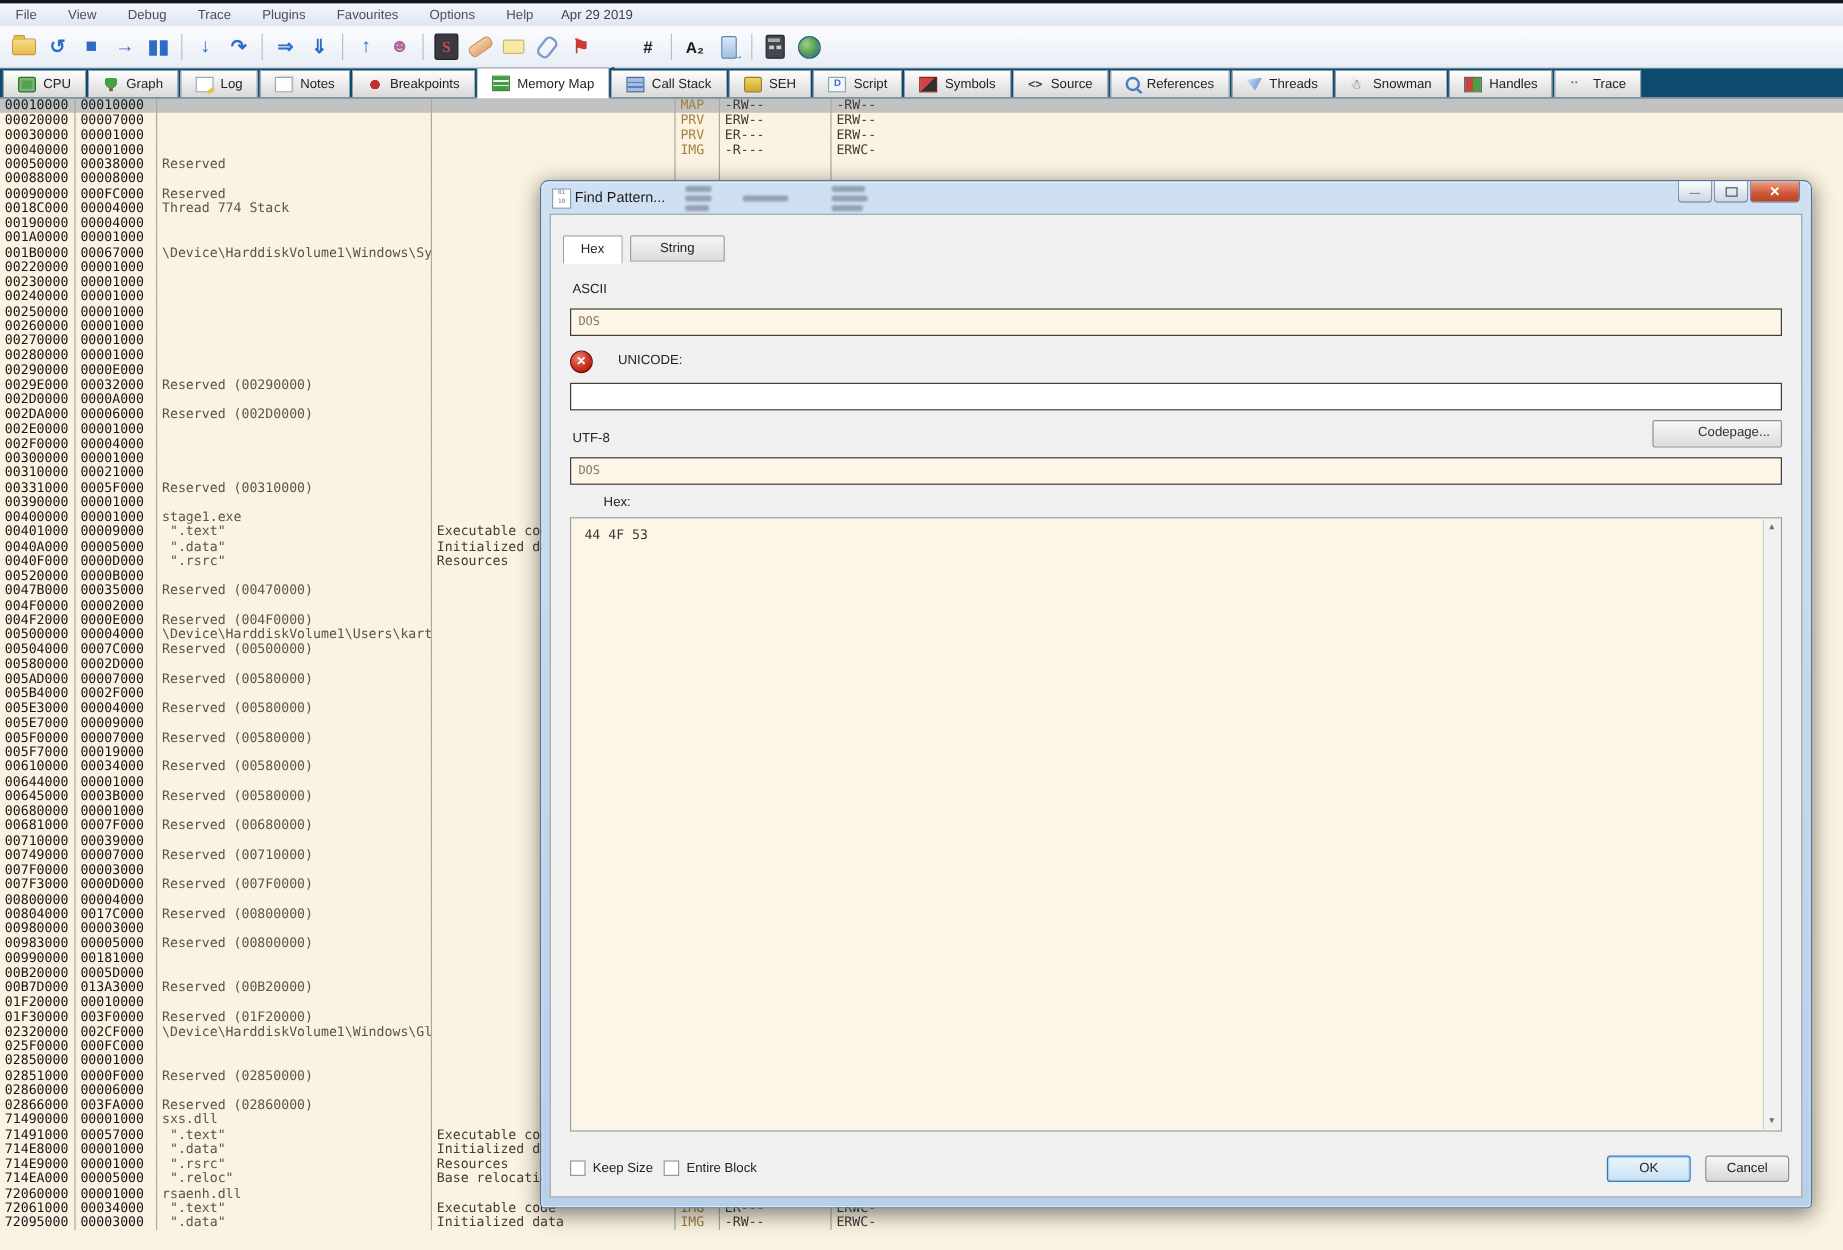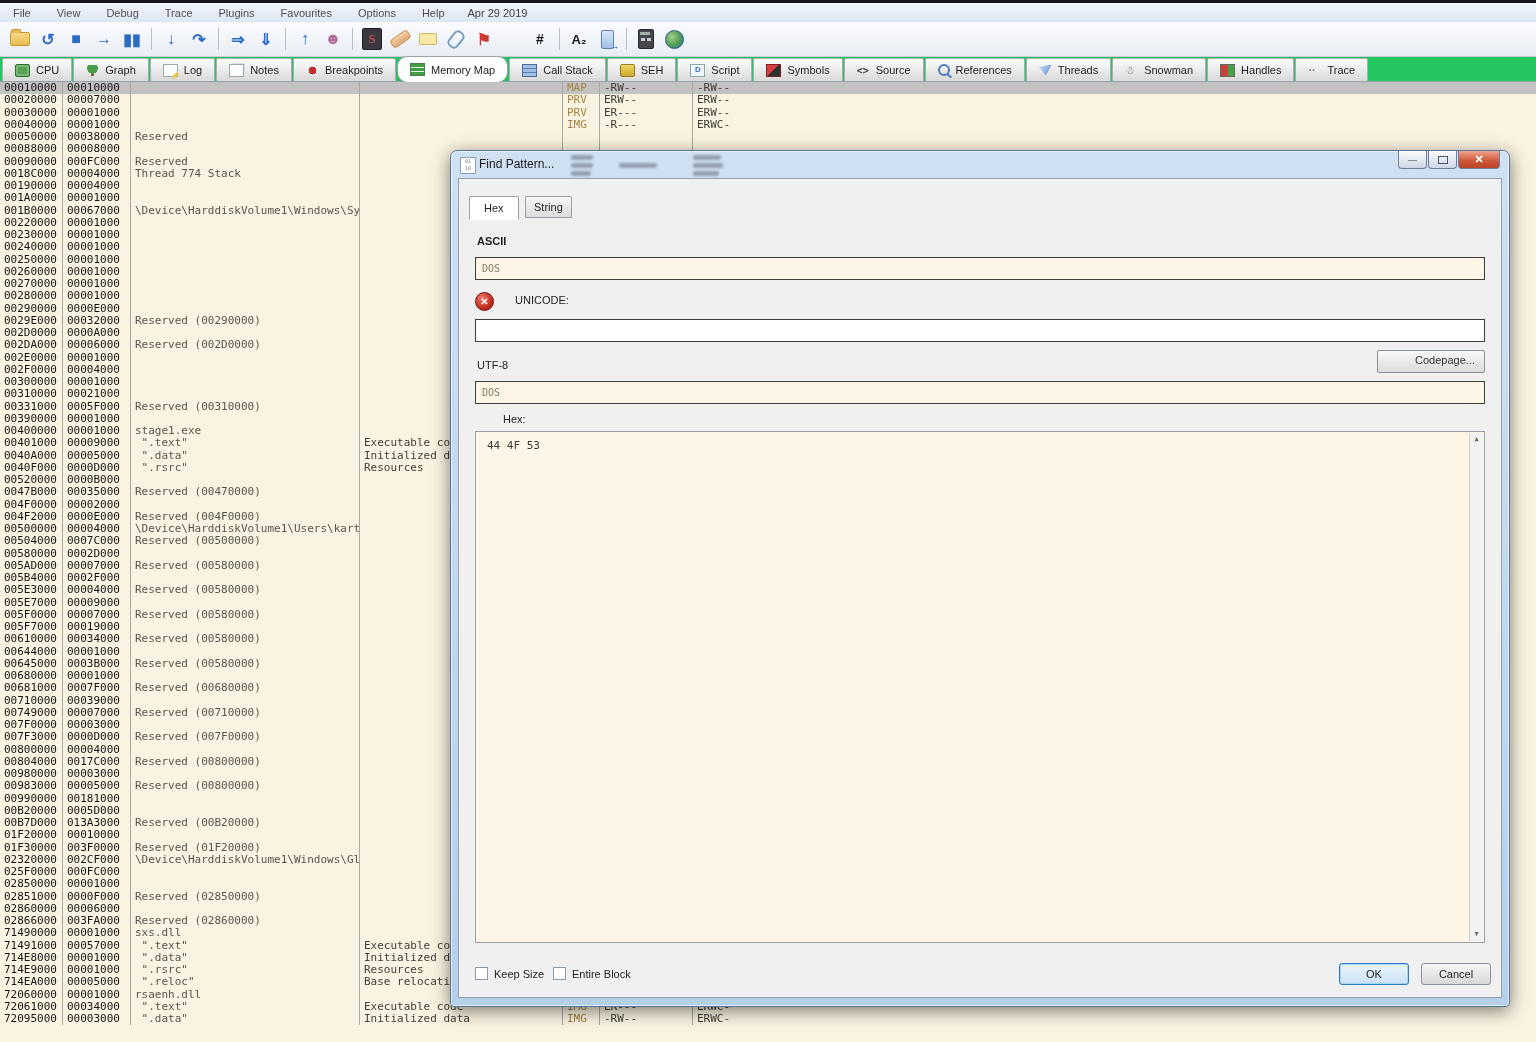--- a/index.html
+++ b/index.html
@@ -34,26 +34,26 @@
   .tb-phone{width:11px;height:17px;background:linear-gradient(#dce9f8,#9fc0e4);border:1px solid #5a82b4;border-radius:2px;position:relative;}
   .tb-phone:after{content:"→";position:absolute;right:-7px;bottom:-3px;font-size:9px;color:#2e6bc4;font-weight:bold;}
   .tb-calc{width:14px;height:18px;background:#45464e;border:1px solid #26272c;border-radius:2px;
     background-image:linear-gradient(#9fb0a4 0 0),linear-gradient(#c8cdd4 0 0),linear-gradient(#c8cdd4 0 0);
     background-size:10px 3px,4px 3px,4px 3px;background-position:1px 2px,2px 8px,8px 8px;background-repeat:no-repeat;}
   .tb-globe{width:17px;height:17px;border-radius:50%;background:radial-gradient(circle at 35% 35%,#9fd08a,#4f9b52 55%,#2f6fae);border:1px solid #2a5a8c;}
   .glyph-pink{color:#b06a9a;}
   .glyph-red{color:#cc3b33;}
 
   
-  .tabbar{position:absolute;left:0;top:57px;width:1536px;height:25px;background:#22c55e;
+  .tabbar{position:absolute;left:0;top:57px;width:1536px;height:25px;background:#0c4a6e;
     border-bottom:1px solid #9aa0a8;display:flex;align-items:flex-end;padding-left:2px;box-sizing:border-box;z-index:5;}
   .tab{display:flex;align-items:center;gap:6px;height:22px;padding:0 12px;margin-right:1px;
     background:linear-gradient(#fdfdfd,#d9d9d9);border:1px solid #a9adb3;border-bottom:none;
     border-radius:2px 2px 0 0;font-size:11px;color:#222;cursor:default;}
-  .tab.active{background:#fff;height:25px;margin-bottom:-1px;border-color:#9aa0a8;border-radius:10px;}
+  .tab.active{background:#fff;height:25px;margin-bottom:-1px;border-color:#9aa0a8;}
   .ticon{width:13px;height:11px;display:inline-block;flex:0 0 auto;}
   .ti-cpu{background:#55a055;border:1px solid #2e6e2e;border-radius:2px;box-shadow:inset 0 0 0 2px #77b877;}
   .ti-graph{background:radial-gradient(circle at 50% 30%,#47a047 52%,transparent 54%),linear-gradient(#8a5a2a,#8a5a2a) 50% 100%/3px 4px no-repeat;}
   .ti-log{background:#fff;border:1px solid #9aa;position:relative;}
   .ti-log:after{content:"";position:absolute;right:-2px;bottom:-1px;width:7px;height:3px;background:#e8c84c;transform:rotate(-40deg);}
   .ti-notes{background:#fdfdfd;border:1px solid #9aa;box-shadow:2px -2px 0 -1px #dde;}
   .ti-breakpoint{background:radial-gradient(circle,#c03030 45%,transparent 48%);}
   .ti-memmap{background:repeating-linear-gradient(#3f9e3f 0 3px,#e8f0e8 3px 4px);border:1px solid #4c7e4c;}
   .ti-callstack{background:repeating-linear-gradient(#9fc0e4 0 3px,#5a82b4 3px 4px);border:1px solid #4a6a9c;}
   .ti-seh{background:linear-gradient(#f0d860,#cfa830);border:1px solid #9a7c20;border-radius:2px;}
@@ -97,21 +97,21 @@
   .winbtn{height:17px;border:1px solid #70809a;border-top:none;border-radius:0 0 4px 4px;
     display:flex;align-items:center;justify-content:center;font-size:9px;color:#4a5668;margin-left:1px;}
   .wb-min,.wb-max{width:27px;background:linear-gradient(#fdfdfd,#ccd6e4);}
   .wb-close{width:40px;background:linear-gradient(#efa28c,#cd5636 60%,#b84526);color:#fff;font-weight:bold;font-size:11px;}
   .wb-max i{display:block;width:8px;height:6px;border:1px solid #4a5668;}
   .smudge{position:absolute;height:5px;border-radius:2px;background:rgba(66,76,96,.42);filter:blur(1px);}
 
   .dclient{position:absolute;left:7px;right:7px;top:27px;bottom:8px;background:#f0f0f0;border:1px solid #96a0aa;}
 
   .dtabs{position:absolute;left:10px;top:16px;}
-  .dtab{display:inline-block;padding:4px 8px;font-size:11px;color:#222;border:1px solid #9aa0a6;
+  .dtab{display:inline-block;padding:4px 24px;font-size:11px;color:#222;border:1px solid #9aa0a6;
     background:linear-gradient(#f6f6f6,#dcdcdc);border-radius:2px 2px 0 0;margin-right:2px;cursor:default;}
   .dtab.active{background:#fff;padding:5px 14px;position:relative;top:1px;border-bottom-color:#fff;}
 
   .dlabel{position:absolute;font-size:11px;color:#222;}
   .dinput{position:absolute;left:16px;right:16px;height:23px;box-sizing:border-box;border:1px solid #3f3f3a;
     background:#fdf5e5;font:10px/21px "DejaVu Sans Mono",monospace;color:#857b66;padding:0 6px;outline:none;}
   .dinput.white{background:#fff;}
   .err-icon{position:absolute;left:16px;top:113px;width:17px;height:17px;border-radius:50%;
     background:radial-gradient(circle at 35% 30%,#ef7a6a,#c02818 65%,#8e160a);border:1px solid #70100a;
     color:#fff;font:bold 10px/17px "Liberation Sans",sans-serif;text-align:center;}
@@ -392,21 +392,21 @@
       <div class="winbtn wb-close">✕</div>
     </div>
   </div>
 
   <div class="dclient">
     <div class="dtabs">
       <span class="dtab active">Hex</span>
       <span class="dtab">String</span>
     </div>
 
-    <span class="dlabel" style="left:18px;top:56px;font-weight:bold;">ASCII</span>
+    <span class="dlabel" style="left:18px;top:56px;">ASCII</span>
     <input class="dinput" style="top: 78px;" value="DOS">
 
     <span class="err-icon">✕</span>
     <span class="dlabel" style="left:40px;top:115px;padding-left:16px;">UNICODE:</span>
     <input class="dinput white" style="top: 140px;" value="">
 
     <span class="dlabel" style="left:18px;top:180px;">UTF-8</span>
     <div class="codepage-btn">Codepage...</div>
     <input class="dinput" style="top: 202px;" value="DOS">
 

